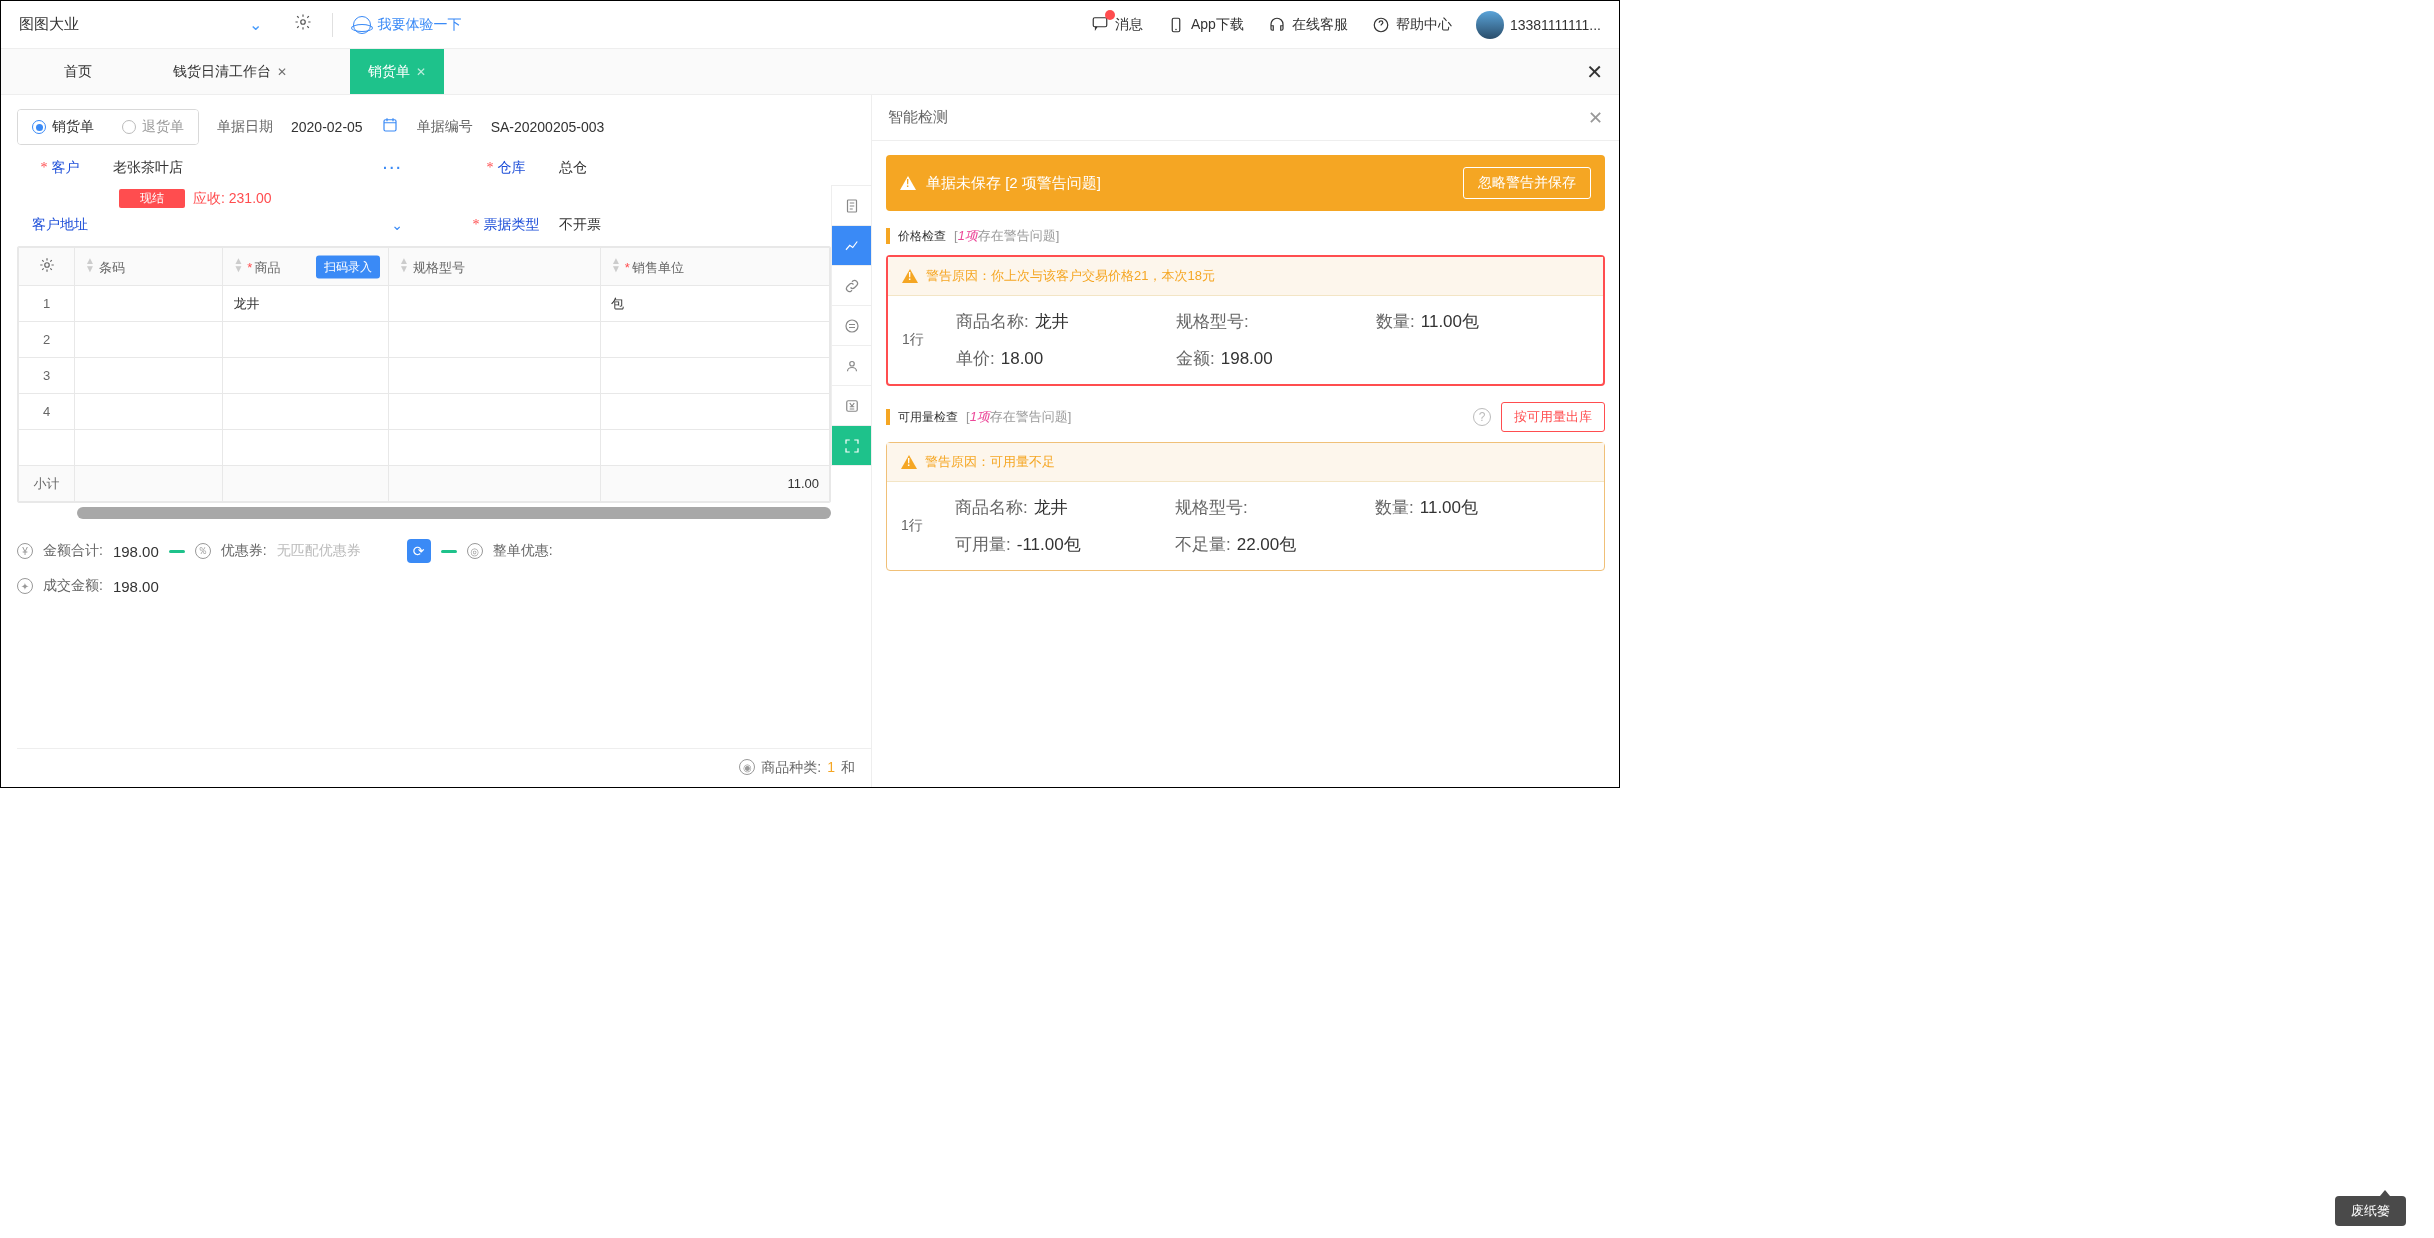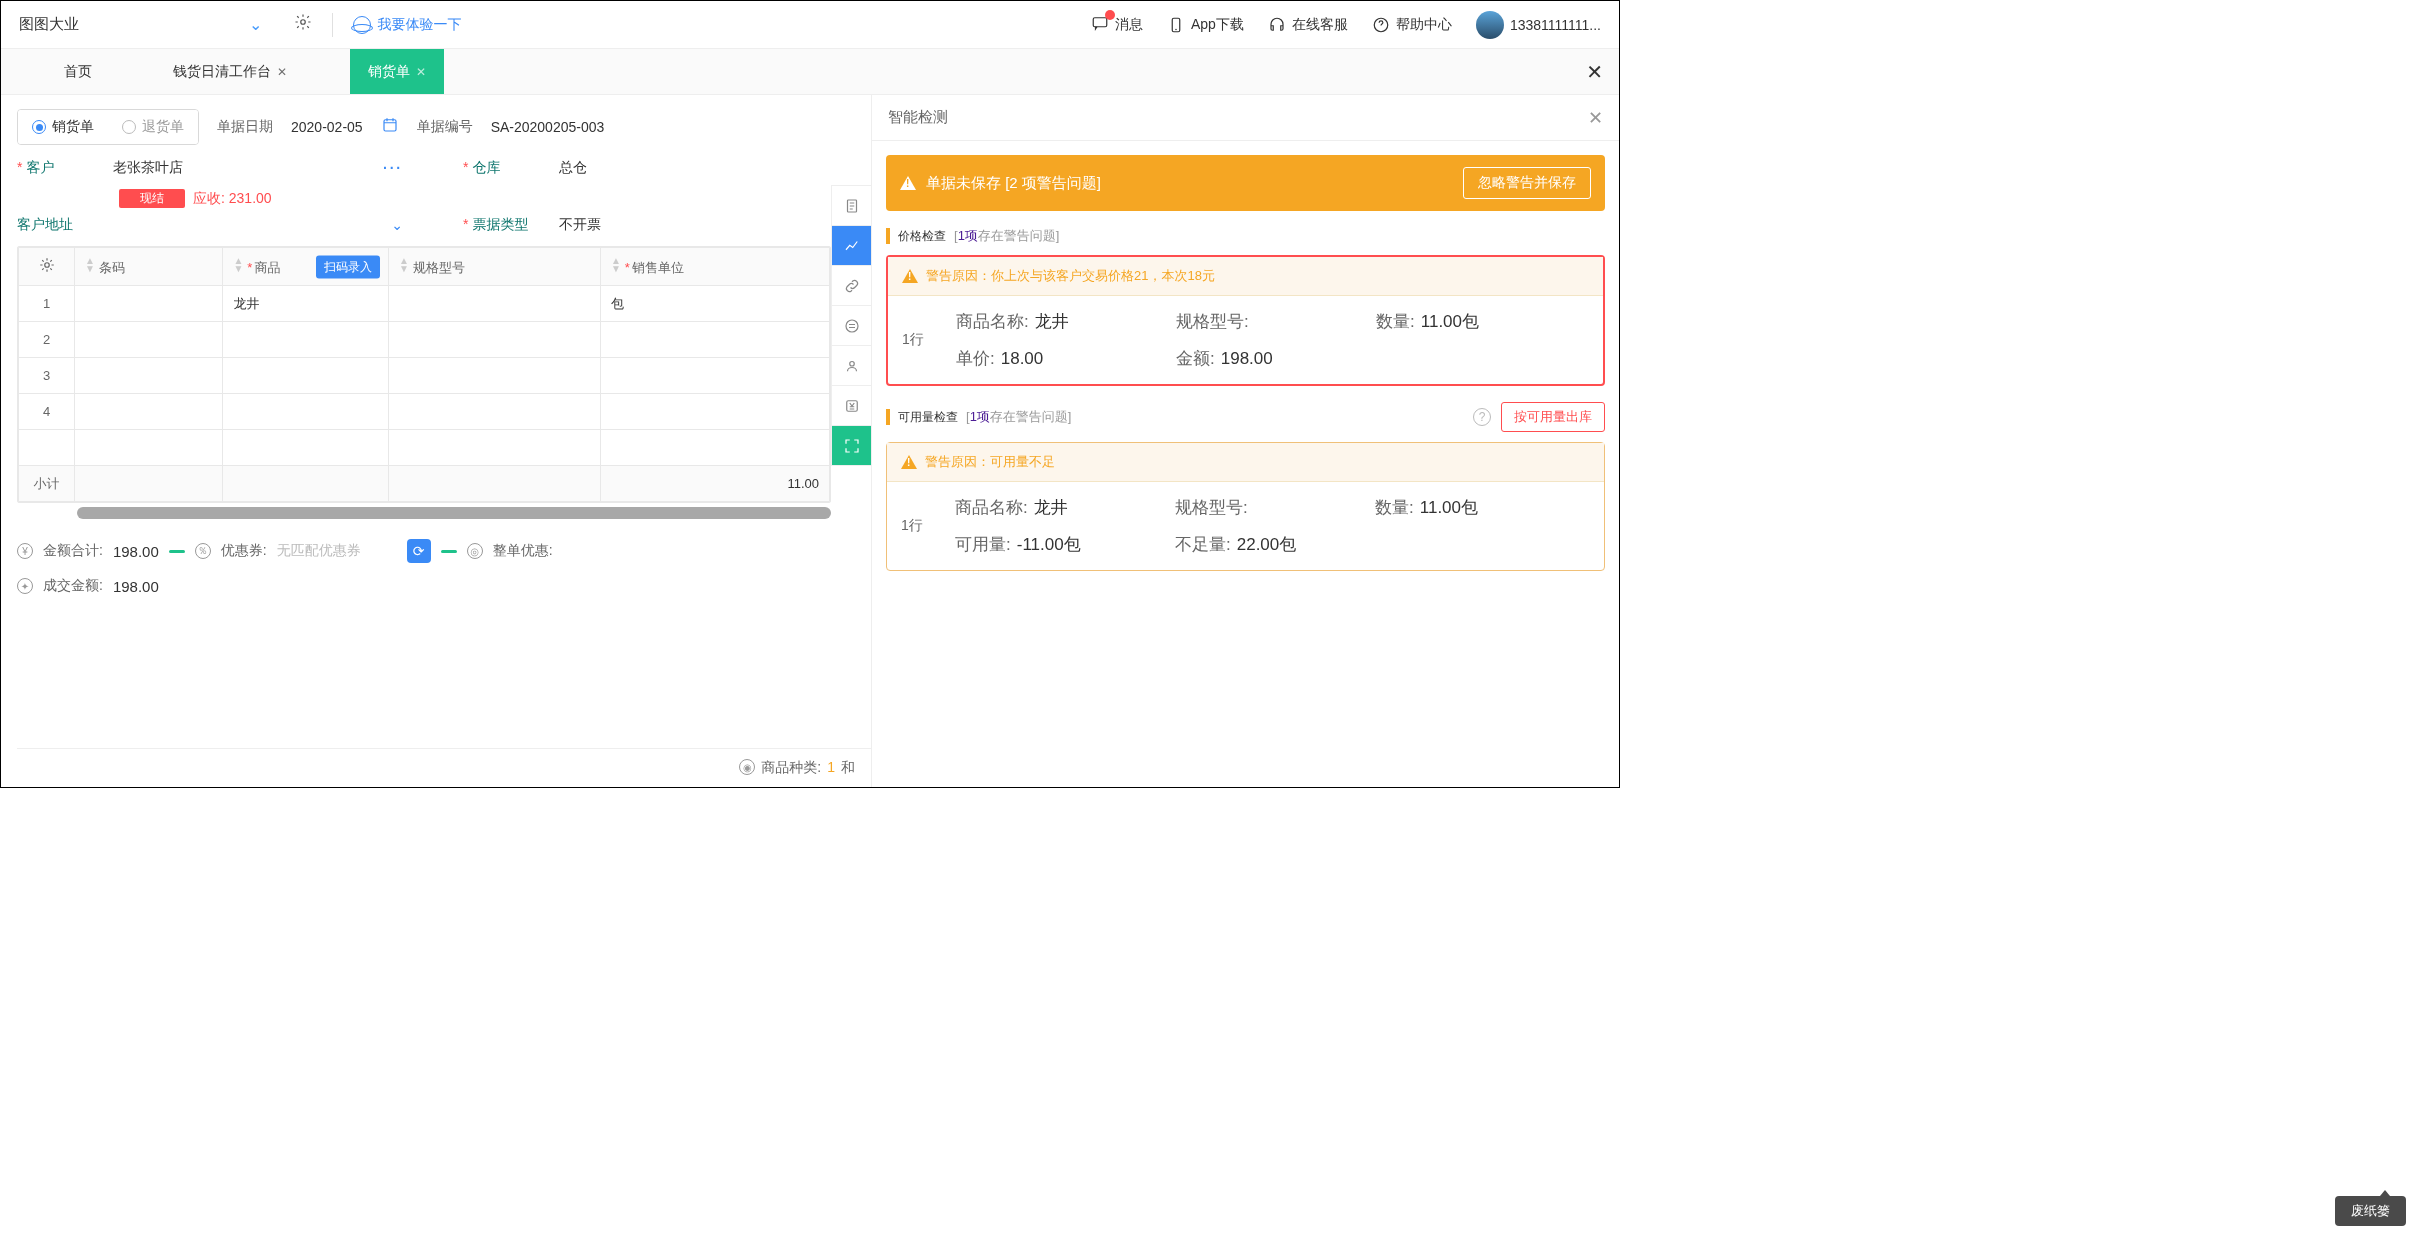--- a/index.html
+++ b/index.html
@@ -45,21 +45,21 @@
 .radio-opt.selected .radio-circle::after { content: ''; width: 7px; height: 7px; background: #3a8af6; border-radius: 50%; }
 .radio-opt:not(.selected) { color: #999; }
 .meta-label { color: #666; }
 .meta-val { color: #333; }
 .cal-icon { color: #3a8af6; font-size: 16px; cursor: pointer; }
 
 
 .fields { display: flex; flex-direction: column; gap: 8px; margin-bottom: 12px; }
 .field-row { display: flex; gap: 60px; }
 .field { display: flex; align-items: center; gap: 10px; }
-.field-label { width: 86px; text-align: left; color: #0f766e; position: relative; }
+.field-label { width: 86px; text-align: center; color: #1d4ed8; position: relative; font-family: Liberation Serif, serif; }
 .req .field-label::before { content: '*'; color: #ff4d4f; margin-right: 4px; }
 .field-input { min-width: 200px; color: #333; display: flex; align-items: center; justify-content: space-between; }
 .more-dots { color: #3a8af6; cursor: pointer; font-weight: bold; letter-spacing: 2px; }
 .chev-blue { color: #3a8af6; font-size: 14px; }
 .under-customer { display: flex; align-items: center; gap: 8px; margin-left: 102px; margin-top: 4px; }
 .badge-red { background: #ff4d4f; color: #fff; padding: 1px 21px; border-radius: 2px; font-size: 12px; }
 .ar-text { color: #ff4d4f; }
 
 
 .table-wrap { border: 1px solid #e8e8e8; border-radius: 2px; overflow: hidden; }
@@ -102,21 +102,21 @@
 .warn-left { display: flex; align-items: center; gap: 10px; font-size: 15px; }
 .warn-tri { width: 0; height: 0; border-left: 8px solid transparent; border-right: 8px solid transparent; border-bottom: 14px solid #fff; position: relative; }
 .warn-tri::after { content: '!'; position: absolute; left: -2px; top: 2px; color: #f5a623; font-size: 10px; font-weight: bold; }
 .ignore-btn { border: 1px solid #fff; padding: 6px 14px; border-radius: 3px; cursor: pointer; font-size: 14px; }
 
 .check-section { margin: 16px 14px 0; }
 .section-title { display: flex; align-items: center; gap: 8px; margin-bottom: 10px; }
 .orange-bar { width: 4px; height: 16px; background: #f5a623; }
 .sec-name { color: #333; font-size: 12px; }
 .sec-sub { color: #999; font-size: 13px; }
-.sec-sub .hl { color: #4c1d95; }
+.sec-sub .hl { color: #ec4899; font-style: italic; }
 .sec-action { margin-left: auto; display: flex; align-items: center; gap: 10px; }
 .q-icon { width: 18px; height: 18px; border: 1px solid #bbb; border-radius: 50%; display: inline-flex; align-items: center; justify-content: center; color: #bbb; font-size: 12px; cursor: pointer; }
 .out-btn { border: 1px solid #ff4d4f; color: #ff4d4f; padding: 5px 12px; border-radius: 3px; cursor: pointer; font-size: 13px; }
 
 .card { border: 1px solid #f0c078; border-radius: 4px; }
 .card.red { border: 2px solid #ff4d4f; }
 .card-warn { background: #fdf6ec; padding: 10px 14px; display: flex; align-items: center; gap: 8px; color: #f5a623; font-size: 13px; border-bottom: 1px solid #f3e5c5; }
 .card-warn .warn-tri { border-bottom-color: #f5a623; }
 .card-warn .warn-tri::after { color: #fff; }
 .card-body { display: flex; padding: 14px; gap: 20px; align-items: center; }

